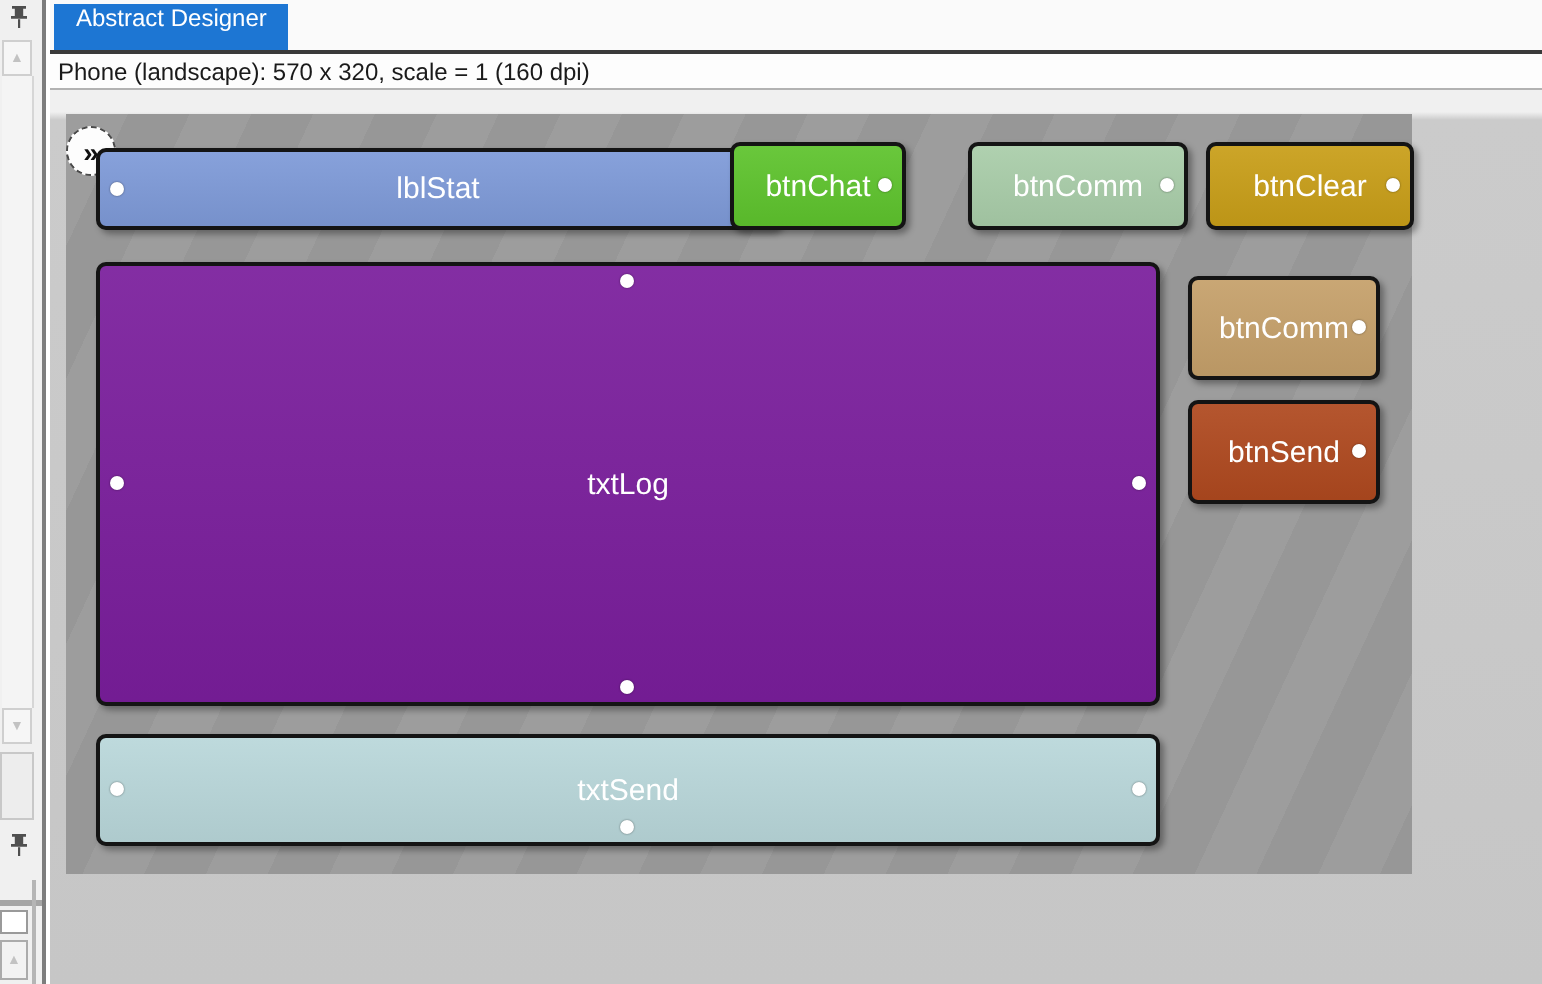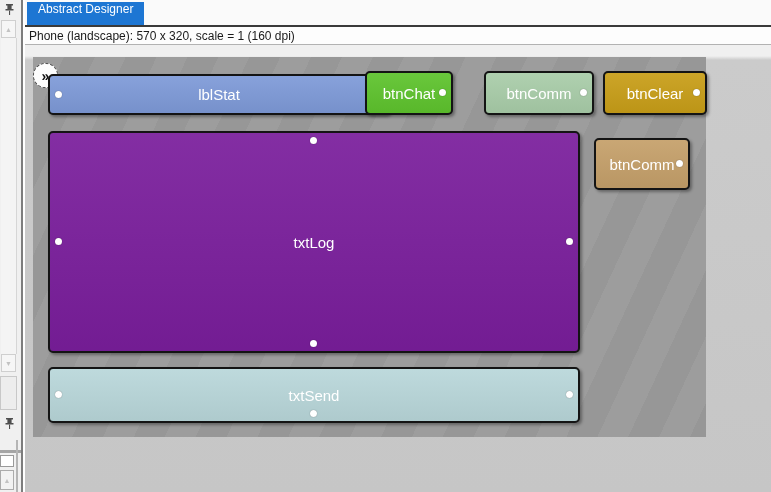--- a/index.html
+++ b/index.html
@@ -129,20 +129,24 @@
     <div class="ctl c-btnClear">
       <span>btnClear</span>
       <span class="hdl r"></span>
     </div>
 
     <div class="ctl c-btnComm">
       <span>btnComm</span>
       <span class="hdl r"></span>
     </div>
 
+    <div class="ctl c-btnSend">
+      <span>btnSend</span>
+      <span class="hdl r"></span>
+    </div>
 
     <div class="ctl c-txtSend">
       <span>txtSend</span>
       <span class="hdl l"></span>
       <span class="hdl r"></span>
       <span class="hdl b"></span>
     </div>
 
     <div class="ctl c-txtLog">
       <span>txtLog</span>

